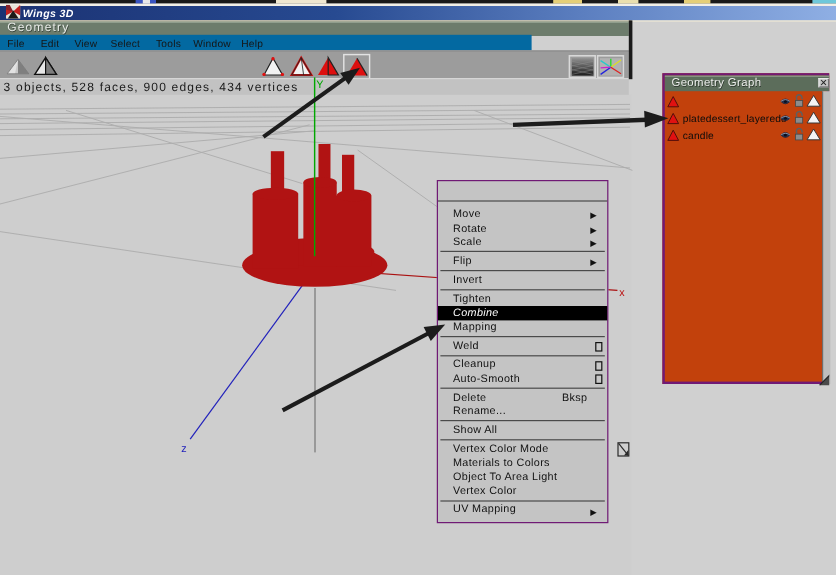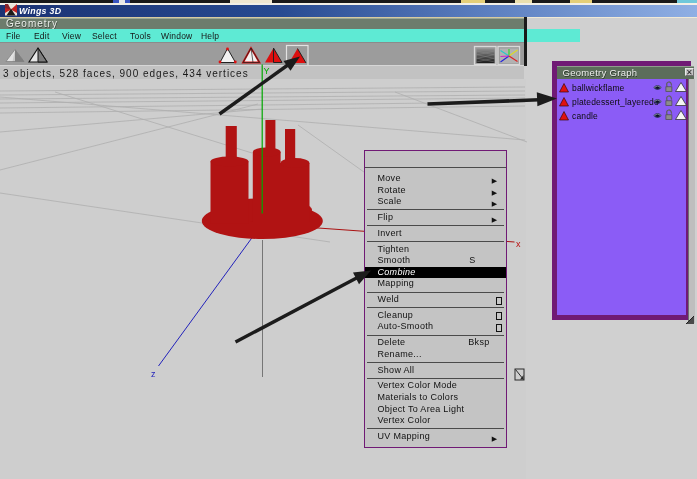--- a/index.html
+++ b/index.html
@@ -11,21 +11,21 @@
   .patch{position:absolute;top:0;height:2.5px;}
   #whiteline{left:0;top:2.5px;width:697px;height:2px;background:#f2efe6;}
   #titlebar{left:0;top:4.5px;width:697px;height:12px;
     background:linear-gradient(90deg,#1b3273 0%,#274a91 40%,#5c7fc0 70%,#8fafe4 100%);}
   #titletext{left:19px;top:6px;font-size:8.8px;font-weight:bold;color:#fff;letter-spacing:0.3px;font-style:italic;}
   #tanline{left:0;top:16.5px;width:526px;height:1.8px;background:#d8cba0;}
   #creamline{left:526px;top:16.5px;width:171px;height:1.8px;background:#f0e9d6;}
   
   #geobar{left:0;top:18.3px;width:524px;height:10.3px;background:#6d7c6c;border-top:1px solid #9aa796;}
   #geotext{left:6px;top:18.2px;font-size:10px;color:#eaede9;letter-spacing:1.0px;text-shadow:0.5px 0.5px 0 #3a443a;}
-  #menubar{left:0;top:28.6px;width:580px;height:13.4px;background:#5eead4;}
+  #menubar{left:0;top:28.6px;width:443px;height:13.4px;background:#0369a1;}
   .mitem{position:absolute;top:2px;font-size:8.5px;color:#161616;letter-spacing:0.2px;}
   #toolbar{left:0;top:42px;width:524px;height:23px;background:#9c9c9c;border-top:1px solid #8b8b8b;}
   #statusbar{left:0;top:65px;width:524px;height:13.5px;background:#c2c2c2;border-top:1.5px solid #d6d6d6;}
   #statustext{left:3px;top:68px;font-size:10px;color:#1a1a1a;letter-spacing:1.0px;}
   #rightborder{left:524px;top:17px;width:2.5px;height:48.5px;background:#1a1a1a;}
   
   #viewport{left:0;top:78.5px;width:526px;height:400.5px;background:#cecece;}
   
   #cmenu{left:363.5px;top:150px;width:141px;background:#c4c4c4;
      border:1px solid #701a75;}
@@ -34,22 +34,22 @@
   #cmenu .it{height:11.6px;line-height:11.9px;font-size:9px;color:#111;letter-spacing:0.3px;
      padding-left:13px;position:relative;}
   #cmenu .sep{border-top:1px solid #4a4a4a;margin:1.6px 2px;}
   #cmenu .hil{background:#000000;color:#fff;font-style:italic;}
   #cmenu .arr{position:absolute;right:8px;top:2.2px;font-size:7px;}
   #cmenu .sc{position:absolute;right:30px;top:0;}
   #cmenu .bx{position:absolute;right:4px;top:2.5px;width:3.5px;height:6px;
      border:1px solid #111;background:#c7c7c7;}
   #cmenu .pb{height:4px;}
   
-  #panel{left:552px;top:61px;width:139px;height:259px;background:#8b5cf6;
-     border:5px solid #701a75;box-sizing:border-box;padding-left:32px;}
+  #panel{left:552px;top:61px;width:139px;height:259px;background:#c2410c;
+     border:2px solid #701a75;box-sizing:border-box;padding-left:32px;}
   #ptitle{left:0;top:0;width:137px;height:11.5px;background:#5c6d5b;border-top:1px solid #8e9c8c;}
   #ptitletext{left:5.5px;top:0.5px;font-size:9.5px;color:#edeeec;letter-spacing:0.3px;text-shadow:0.5px 0.5px 0 #2c362c;}
   #pclose{left:128px;top:1.5px;width:8.5px;height:8.5px;background:#c3c3c3;
      border:1px solid #707070;border-top-color:#e9e9e9;border-left-color:#e9e9e9;
      font-size:8px;line-height:8px;text-align:center;color:#222;box-sizing:border-box;}
   .prow{position:absolute;left:0;width:130px;height:14px;}
   .prowtext{position:absolute;left:15px;top:2.5px;font-size:8.5px;color:#0c0c0c;letter-spacing:0.15px;}
   #pscroll{left:131px;top:12.5px;width:6px;height:244.5px;background:#bebebe;border-left:1px solid #6e6e6e;}
   
   #overlay{left:0;top:0;width:697px;height:479px;pointer-events:none;}
@@ -203,21 +203,20 @@
     <div class="pad"></div>
     <div class="it">Move<span class="arr">▶</span></div>
     <div class="it">Rotate<span class="arr">▶</span></div>
     <div class="it">Scale<span class="arr">▶</span></div>
     <div class="sep"></div>
     <div class="it">Flip<span class="arr">▶</span></div>
     <div class="sep"></div>
     <div class="it">Invert</div>
     <div class="sep"></div>
     <div class="it">Tighten</div>
-    <div class="it">Smooth<span class="sc">S</span></div>
     <div class="it hil">Combine</div>
     <div class="it">Mapping</div>
     <div class="sep"></div>
     <div class="it">Weld<span class="bx"></span></div>
     <div class="sep"></div>
     <div class="it">Cleanup<span class="bx"></span></div>
     <div class="it">Auto-Smooth<span class="bx"></span></div>
     <div class="sep"></div>
     <div class="it">Delete<span class="sc" style="right:16px">Bksp</span></div>
     <div class="it">Rename...</div>
@@ -230,23 +229,20 @@
     <div class="it">Vertex Color</div>
     <div class="sep"></div>
     <div class="it">UV Mapping<span class="arr">▶</span></div>
     <div class="pb"></div>
   </div>
 
   <div id="panel" class="abs">
     <div id="ptitle" class="abs"></div>
     <div id="ptitletext" class="abs">Geometry Graph</div>
     <div id="pclose" class="abs">✕</div>
-    <div class="prow" style="top:14.5px">
-      <span class="prowtext">ballwickflame</span>
-    </div>
     <div class="prow" style="top:28.5px">
       <span class="prowtext">platedessert_layeredo</span>
     </div>
     <div class="prow" style="top:42.5px">
       <span class="prowtext">candle</span>
     </div>
     <div id="pscroll" class="abs"></div>
     <svg class="abs" style="left:0;top:12.5px" width="137" height="246" viewBox="0 0 137 246">
       <g>
 

